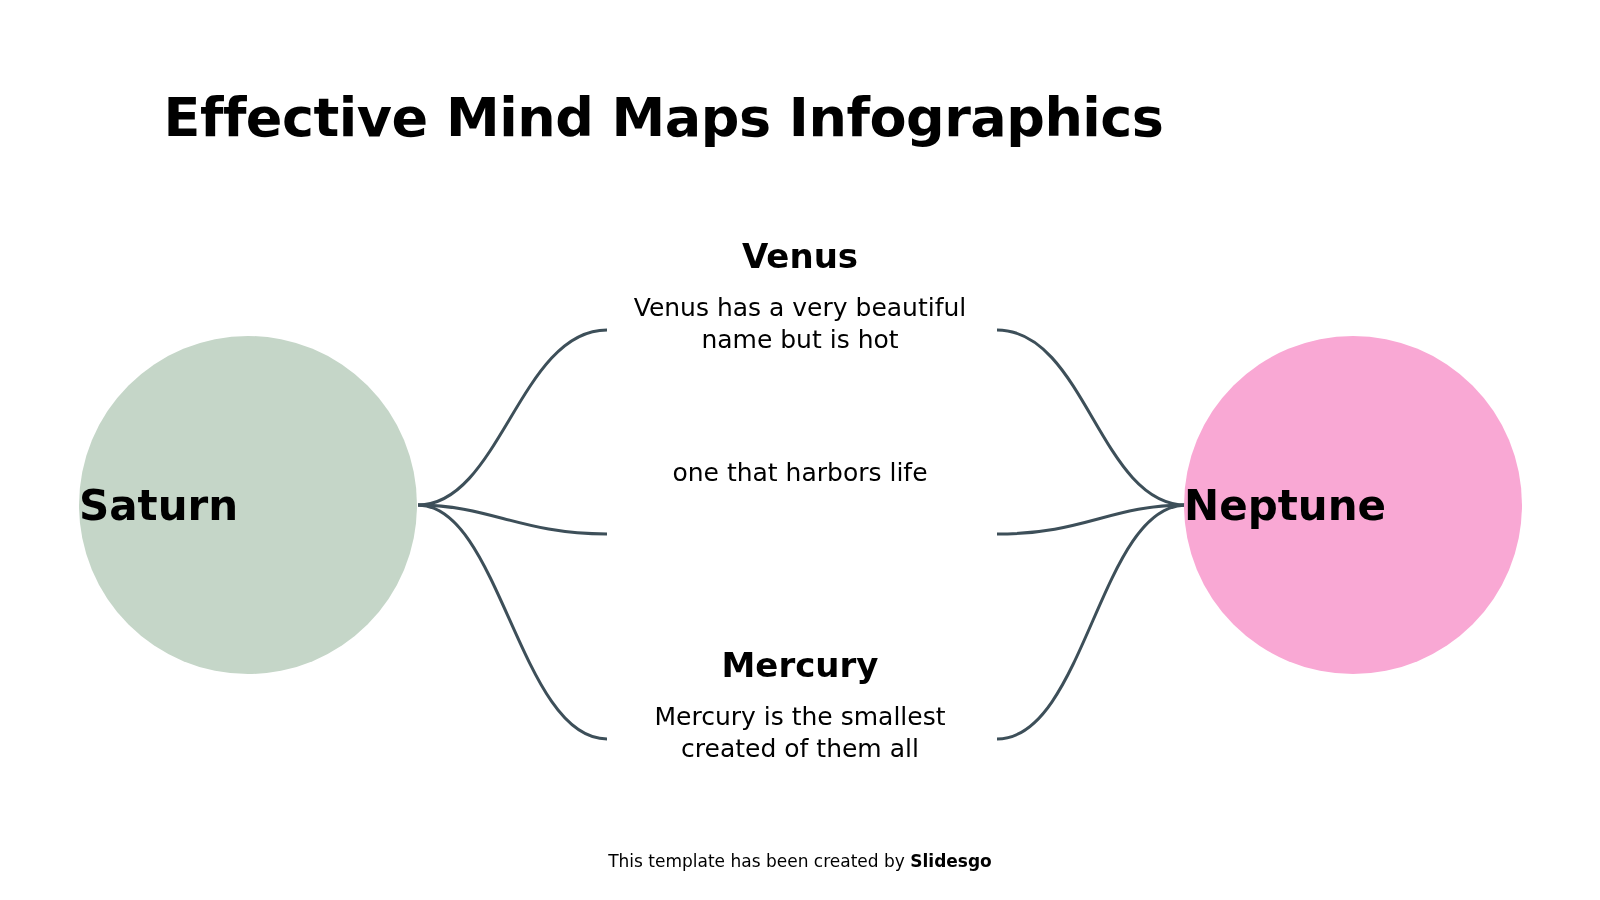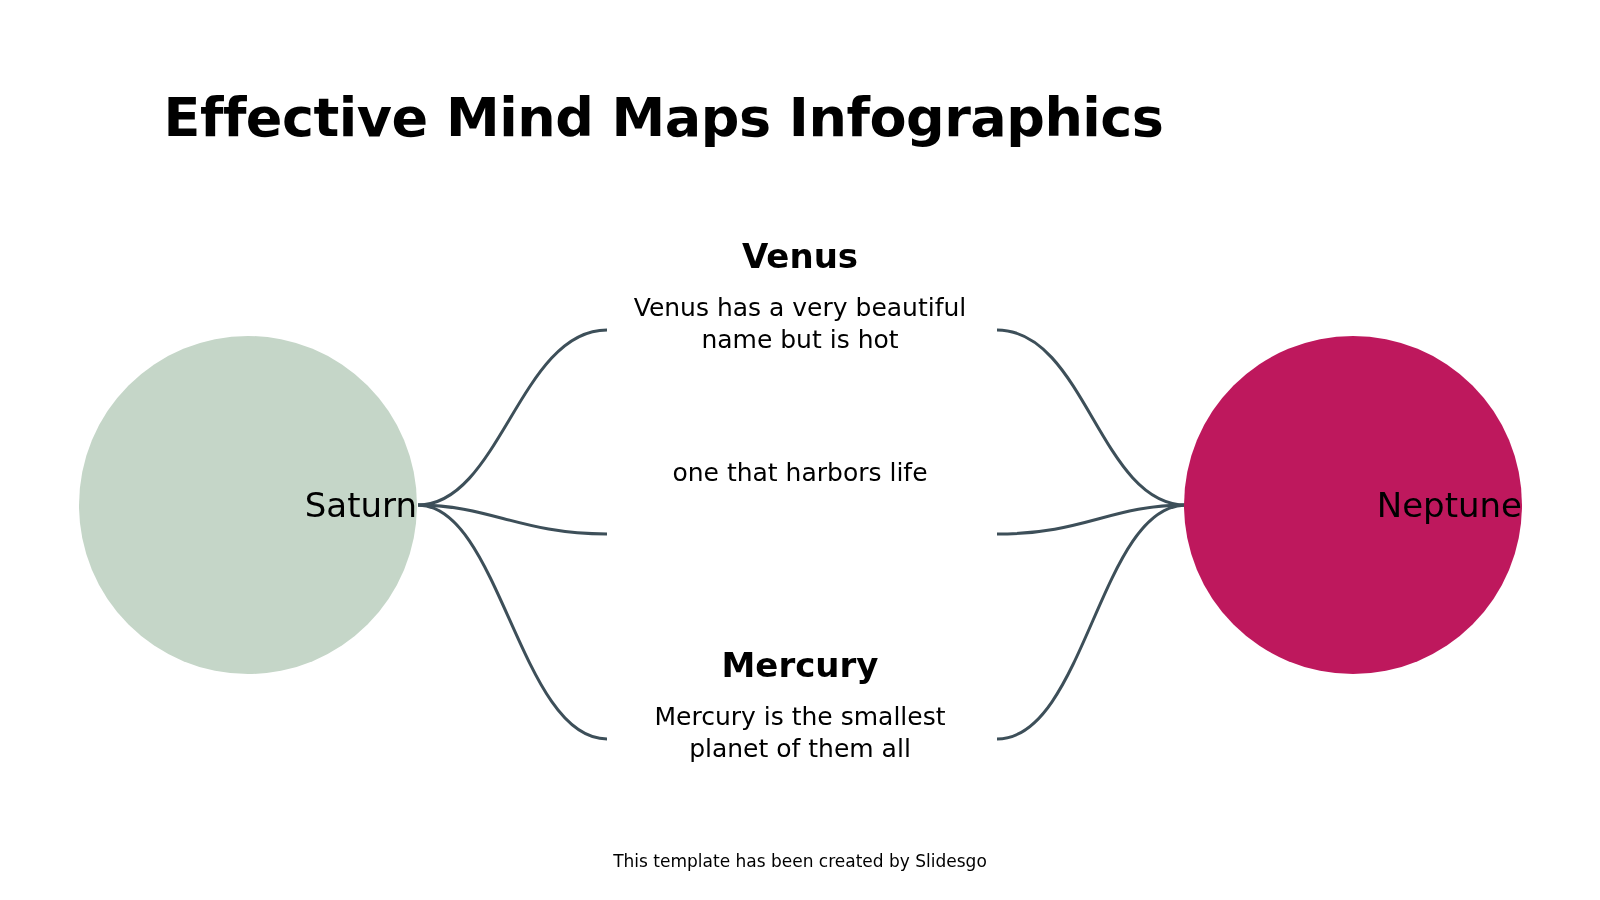--- a/index.html
+++ b/index.html
@@ -1,47 +1,47 @@
 <!DOCTYPE html>
 <html><head>
 <meta charset="utf-8">
 <style>
   html, body { margin:0; padding:0; background:#ffffff; }
   body { width:1600px; height:900px; position:relative; overflow:hidden; font-family:"DejaVu Sans", sans-serif; color:#000; }
   .title { position:absolute; top:86px; left:0; width:1327px; text-align:center; font-size:54px; font-weight:bold; letter-spacing:-0.5px; }
-  .circle { position:absolute; width:338px; height:338px; border-radius:50%; display:flex; align-items:center; justify-content:flex-end; font-size:34px; font-weight:normal; }
+  .circle { position:absolute; width:338px; height:338px; border-radius:50%; display:flex; align-items:center; justify-content:flex-start; font-size:42px; font-weight:bold; }
   .circle.left { left:79px; top:336px; }
   .circle.right { left:1184px; top:336px; }
   svg.links { position:absolute; left:0; top:0; width:1600px; height:900px; }
   .node { position:absolute; left:600px; width:400px; text-align:center; }
   .node .head { font-size:34px; font-weight:bold; line-height:40px; }
   .node .desc { font-size:25px; line-height:32px; margin-top:16px; }
   .footer { position:absolute; top:851px; left:0; width:1600px; text-align:center; font-size:17px; }
-  .footer b { font-weight:normal; }
+  .footer b { font-weight:bold; }
 </style>
 </head>
 <body>
 
 <div class="title">Effective Mind Maps Infographics</div>
 
 <svg class="links" viewBox="0 0 1600 900">
   <g fill="none" stroke="#3d4f59" stroke-width="3">
     <path d="M418 505 C 500 505, 520 330, 607 330"></path>
     <path d="M418 505 C 490 505, 520 534, 607 534"></path>
     <path d="M418 505 C 500 505, 520 739, 607 739"></path>
     <path d="M997 330 C 1085 330, 1100 505, 1186 505"></path>
     <path d="M997 534 C 1085 534, 1110 505, 1186 505"></path>
     <path d="M997 739 C 1085 739, 1100 505, 1186 505"></path>
   </g>
 </svg>
 
 <div class="circle left" style="background:#c5d6c8;">
   <span>Saturn</span>
 </div>
-<div class="circle right" style="background:#be185d;">
+<div class="circle right" style="background:#f9a8d4;">
   <span>Neptune</span>
 </div>
 
 <div class="node" style="top:236px;">
   <div class="head">Venus</div>
   <div class="desc">
     <div>Venus has a very beautiful</div>
     <div>name but is hot</div>
   </div>
 </div>
@@ -49,19 +49,19 @@
 <div class="node" style="top:441px;">
   <div class="desc">
     <div>one that harbors life</div>
   </div>
 </div>
 
 <div class="node" style="top:645px;">
   <div class="head">Mercury</div>
   <div class="desc">
     <div>Mercury is the smallest</div>
-    <div>planet of them all</div>
+    <div>created of them all</div>
   </div>
 </div>
 
 <div class="footer">
   <span>This template has been created by </span><b>Slidesgo</b>
 </div>
 
 </body></html>

